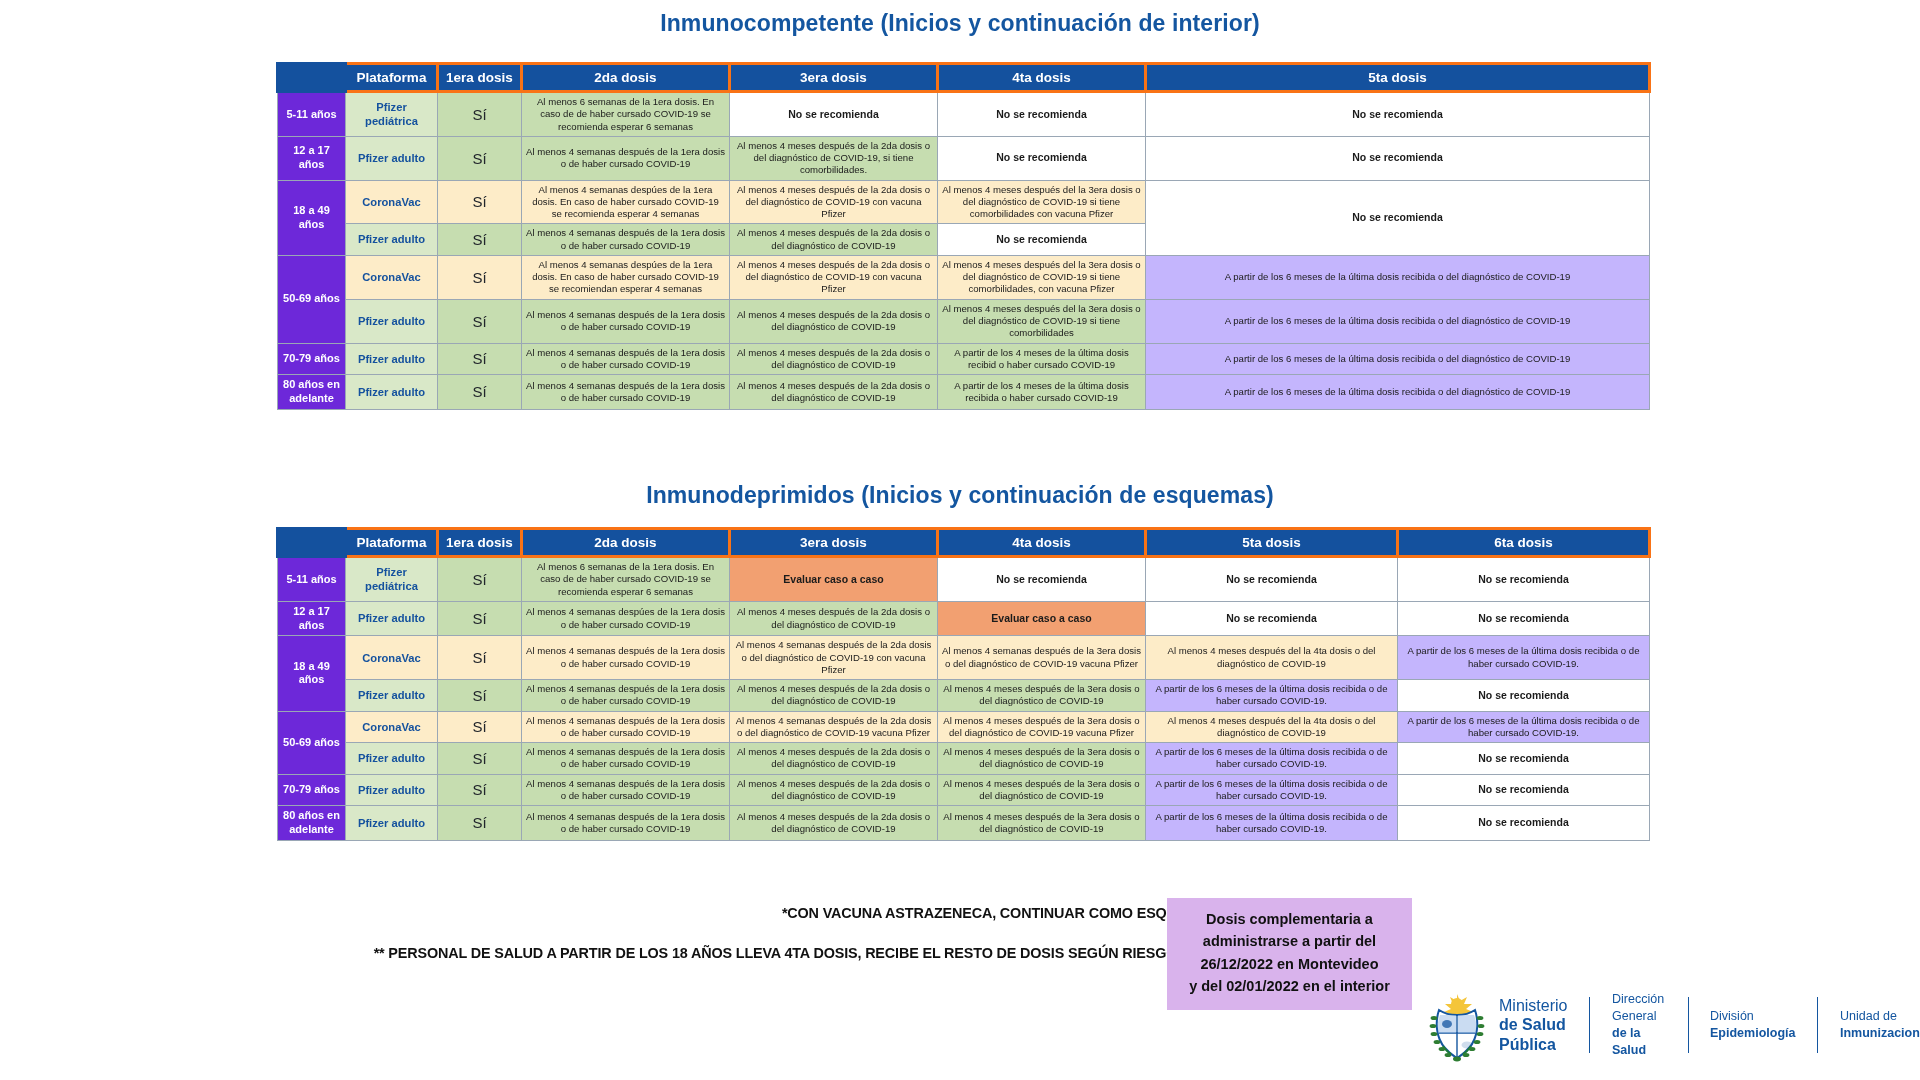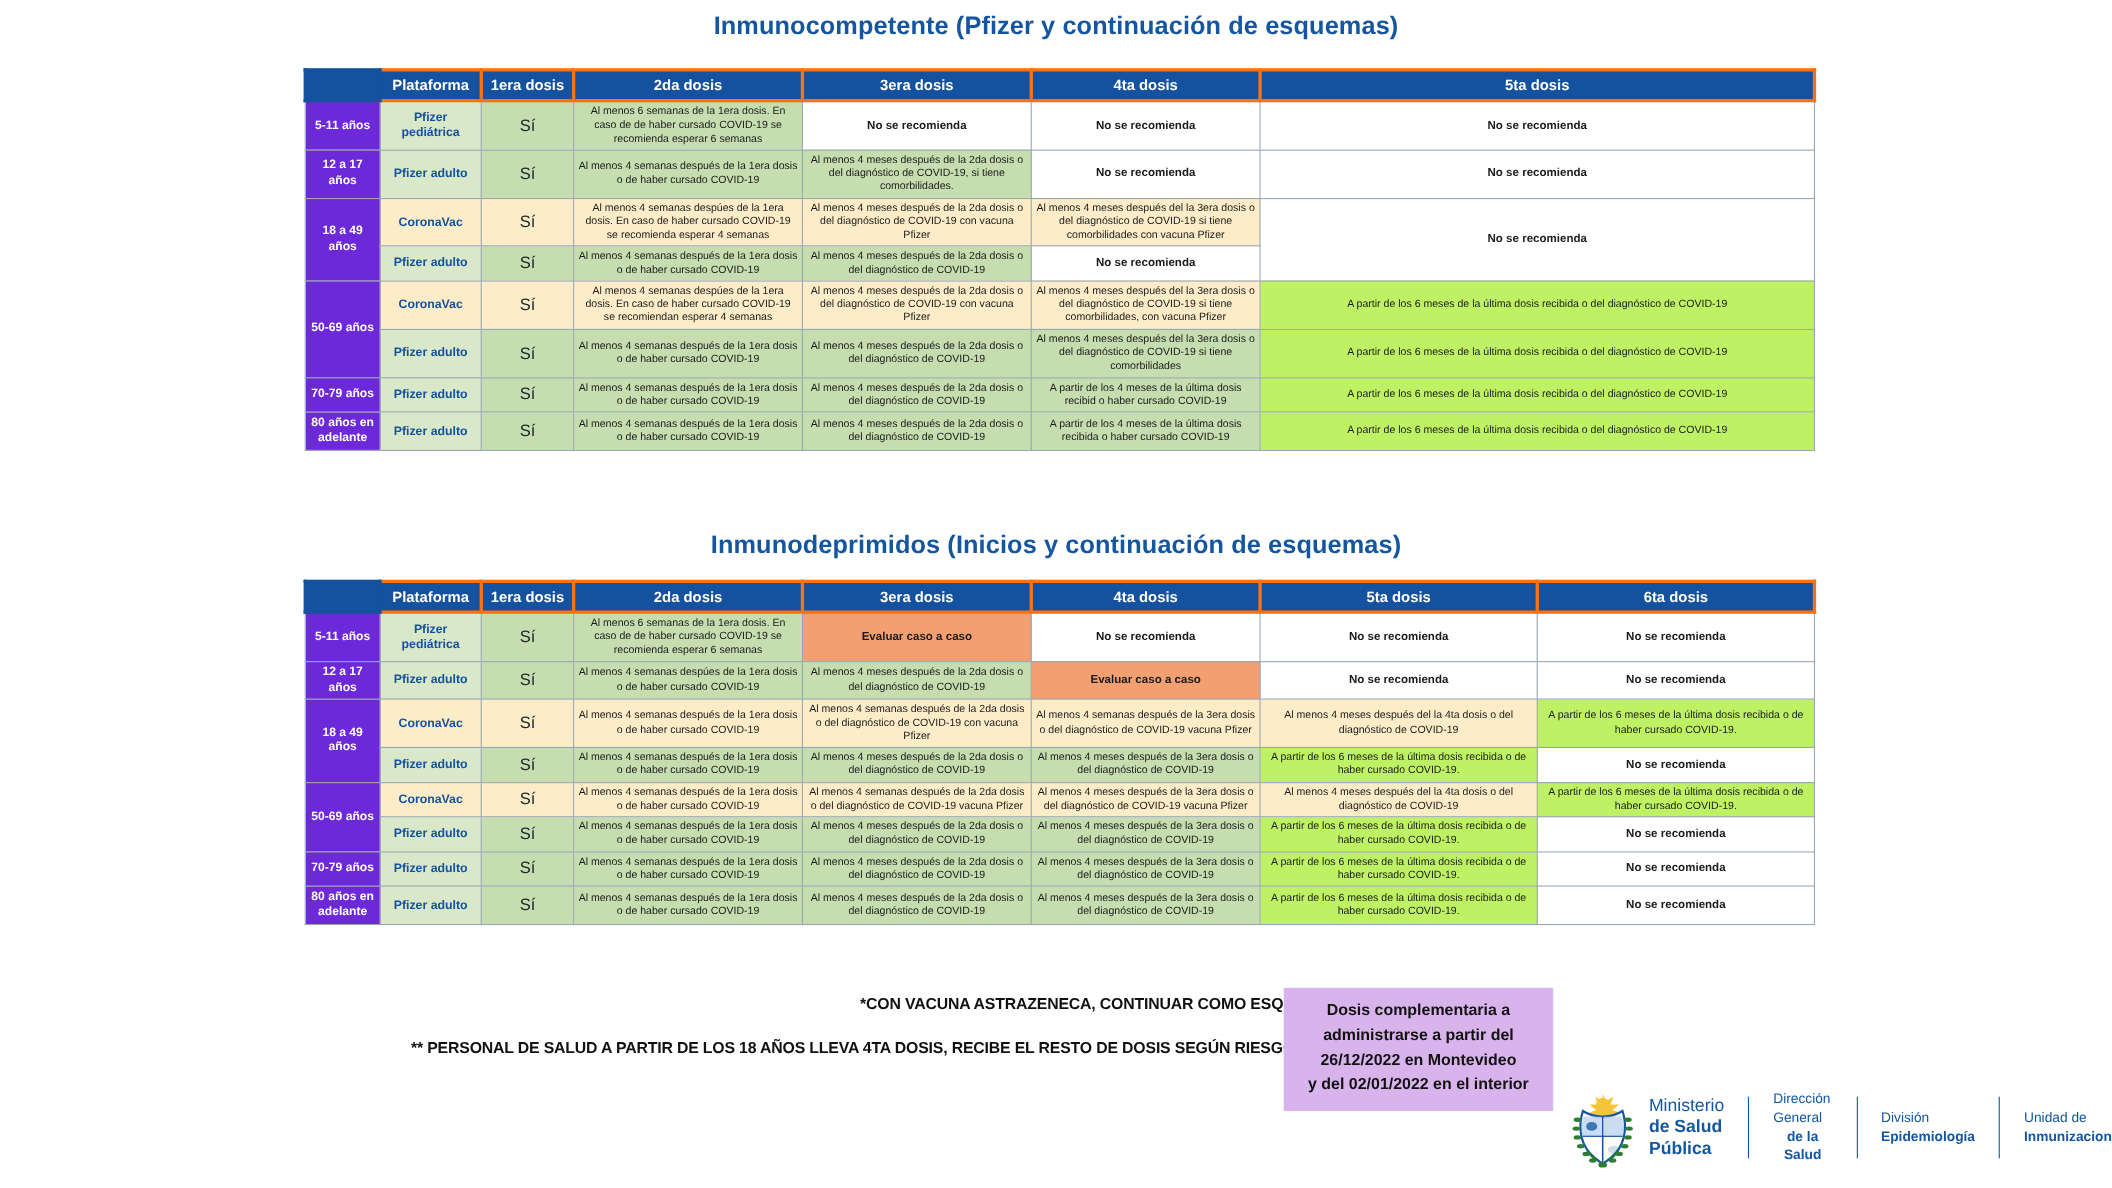--- a/index.html
+++ b/index.html
@@ -69,21 +69,21 @@
     font-size:11.2px;
   }
   td.dose1{
     font-size:15px;
     color:#21252b;
   }
   
   .c-green   { background:#c6ddb0; }
   .c-lgreen  { background:#d9e8c8; }
   .c-cream   { background:#fdecc8; }
-  .c-purple  { background:#bef264; }
+  .c-purple  { background:#c4b5fd; }
   .c-orange  { background:#f2a071; }
   .c-white   { background:#ffffff; }
   .bold      { font-weight:bold; font-size:10.5px; }
 
   
   .notes{ position:absolute; left:262px; top:905px; width:1000px;text-align:right; }
   .note{
     font-weight:bold;
     font-size:14.4px;
     color:#111;
@@ -120,28 +120,28 @@
     left:1425px; top:988px;
     display:flex; align-items:center; gap:10px;
   }
   .coat{ width:64px; height:74px; position:relative; }
   .msp-text{ color:#1456a0; font-size:16px; line-height:1.22; }
   .msp-text .l1{ font-weight:normal; }
   .msp-text .l2, .msp-text .l3{ font-weight:bold; }
   .divider{ width:1px; height:56px; background:#1456a0; margin:0 12px; }
   .sub{ color:#1456a0; font-size:12.5px; line-height:1.35; }
   .sub .s1{ font-weight:normal; }
-  .sub .s2{ font-weight:bold;text-align:center; }
+  .sub .s2{ font-weight:bold; }
 </style>
 </head>
 <body>
 
 <div class="page">
 
-  <div class="section-title" id="title1">Inmunocompetente (Pfizer y continuación de esquemas)</div>
+  <div class="section-title" id="title1">Inmunocompetente (Inicios y continuación de interior)</div>
   <div class="tbl-wrap" id="tbl1-wrap">
     <table class="sched" id="table1">
       <colgroup>
         <col style="width:68px">
           <col style="width:92px">
           <col style="width:84px">
         <col style="width:208px">
           <col style="width:208px">
           <col style="width:208px">
           <col style="width:504px">

